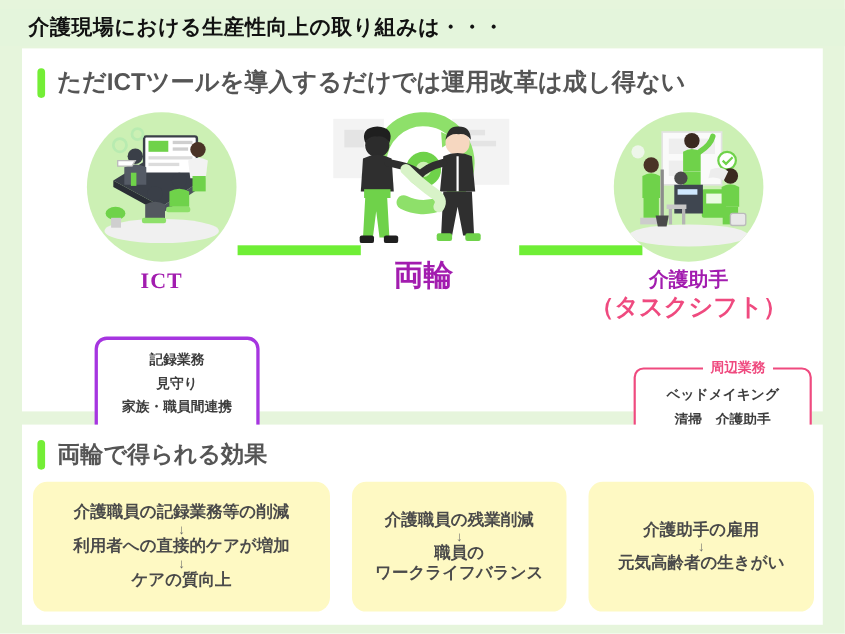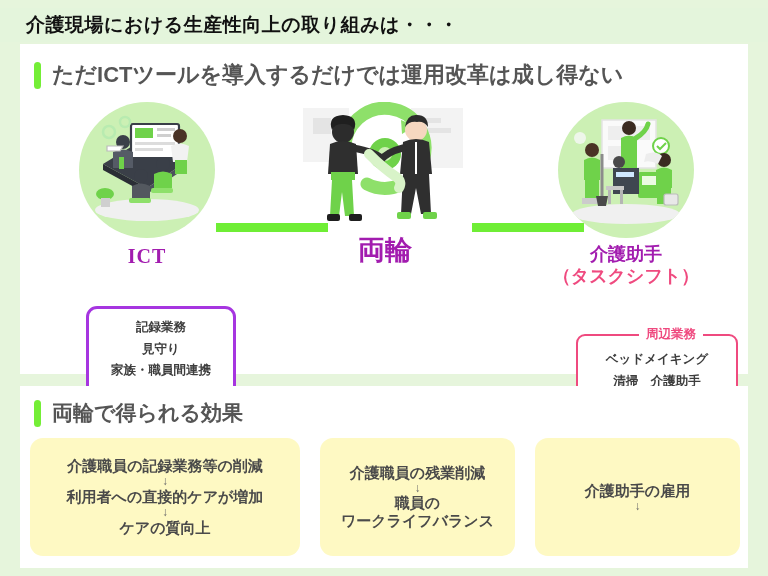--- a/index.html
+++ b/index.html
@@ -56,21 +56,21 @@
   }
   .art{position:absolute;left:0;top:0;width:136px;height:136px;}
   .mid-art{width:205px;height:130px;margin:0 auto;position:relative;}
 
   .lbl{
     font-size:18px;font-weight:bold;color:#a21caf;
     margin-top:6px;line-height:1.22;white-space:nowrap;
   }
   .lbl.serif{font-family:"Liberation Serif","DejaVu Serif",serif;font-size:20px;letter-spacing:1px;}
   .lbl.big{font-size:27px;margin-top:2px;}
-  .lbl-pink{font-size:18px;font-weight:bold;color:#ef4a7f;line-height:1.22;white-space:nowrap;}
+  .lbl-pink{font-size:22px;font-weight:bold;color:#ef4a7f;line-height:1.22;white-space:nowrap;}
 
   
   .conn{
     position:absolute;height:9px;background:#6fee35;top:121px;
   }
   .conn-l{left:196px;width:112px;}
   .conn-r{left:452px;width:112px;}
 
   
   .purple-box{
@@ -282,18 +282,19 @@
       <div class="card card-2">
         <div class="line">介護職員の残業削減</div>
         <div class="arw">↓</div>
         <div class="line">職員の</div>
         <div class="line">ワークライフバランス</div>
       </div>
 
       <div class="card card-3">
         <div class="line">介護助手の雇用</div>
         <div class="arw">↓</div>
+        <div class="line">元気高齢者の生きがい</div>
       </div>
 
     </div>
   </div>
 
 </div>
 
 </body></html>

